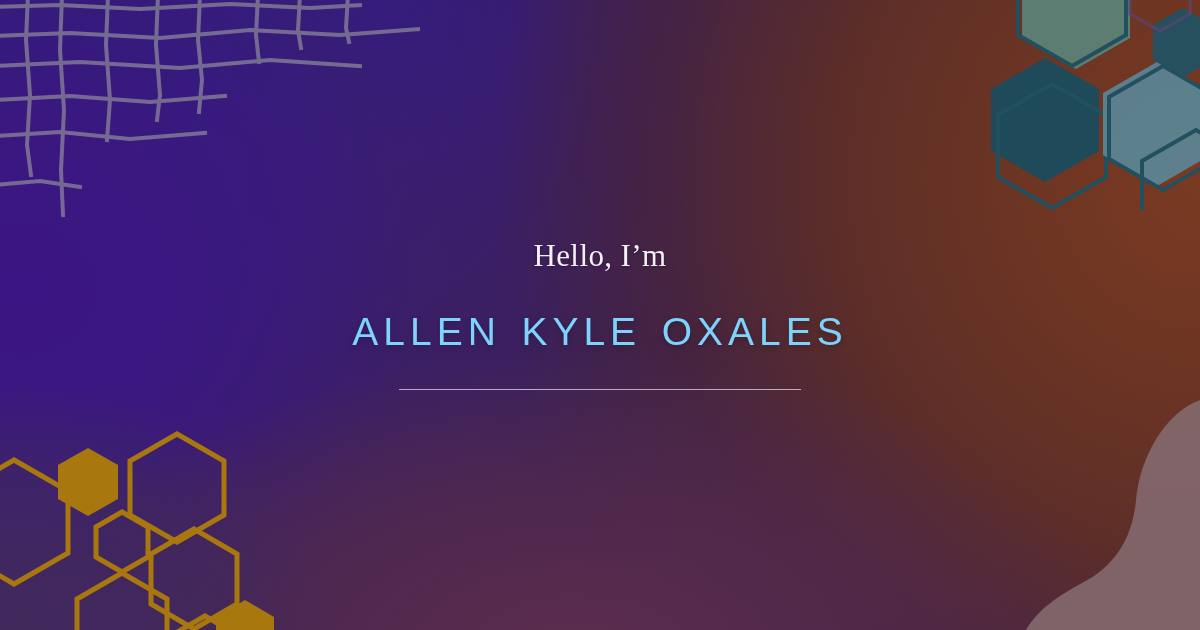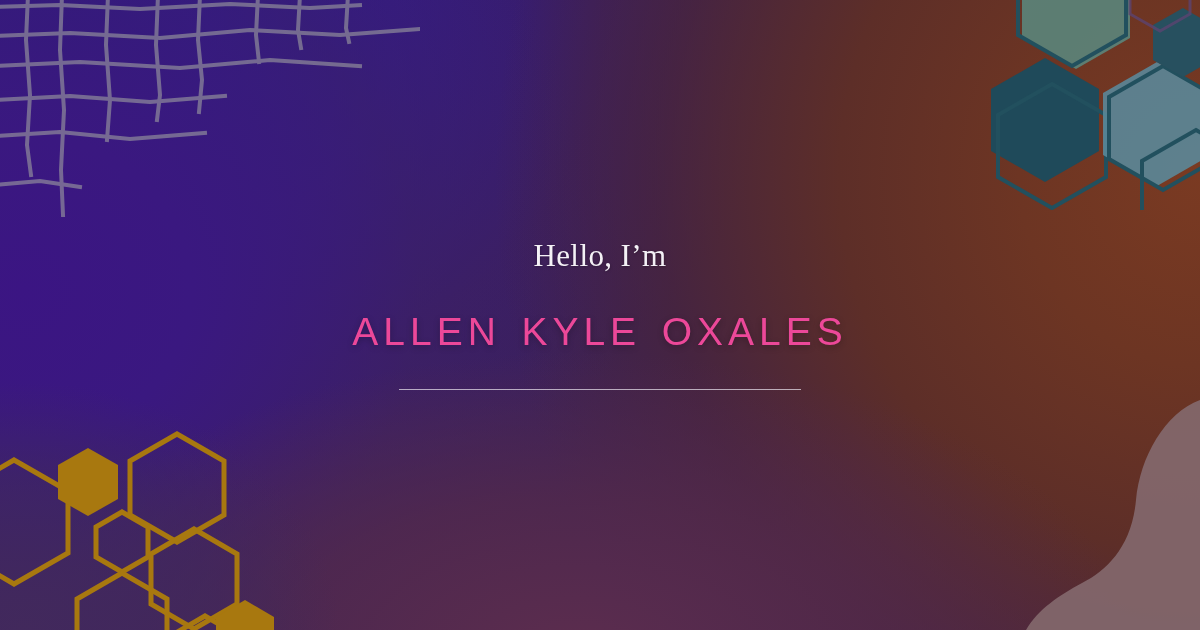--- a/index.html
+++ b/index.html
@@ -91,21 +91,21 @@
     line-height: 1;
     margin: 0 0 26px 0;
     text-shadow: 0 1px 3px rgba(0,0,0,0.30);
   }
   .name {
     font-family: "Liberation Sans", sans-serif;
     font-size: 56px;
     font-weight: 300;
     font-variant: small-caps;
     text-transform: lowercase;
-    color: #ec4899;
+    color: #7dd3fc;
     letter-spacing: 5px;
     line-height: 1.04;
     margin: 0;
     white-space: nowrap;
     text-shadow: 0 2px 6px rgba(0,0,0,0.25);
   }
   .divider {
     width: 402px;
     height: 1px;
     background: rgba(232,226,236,0.72);

